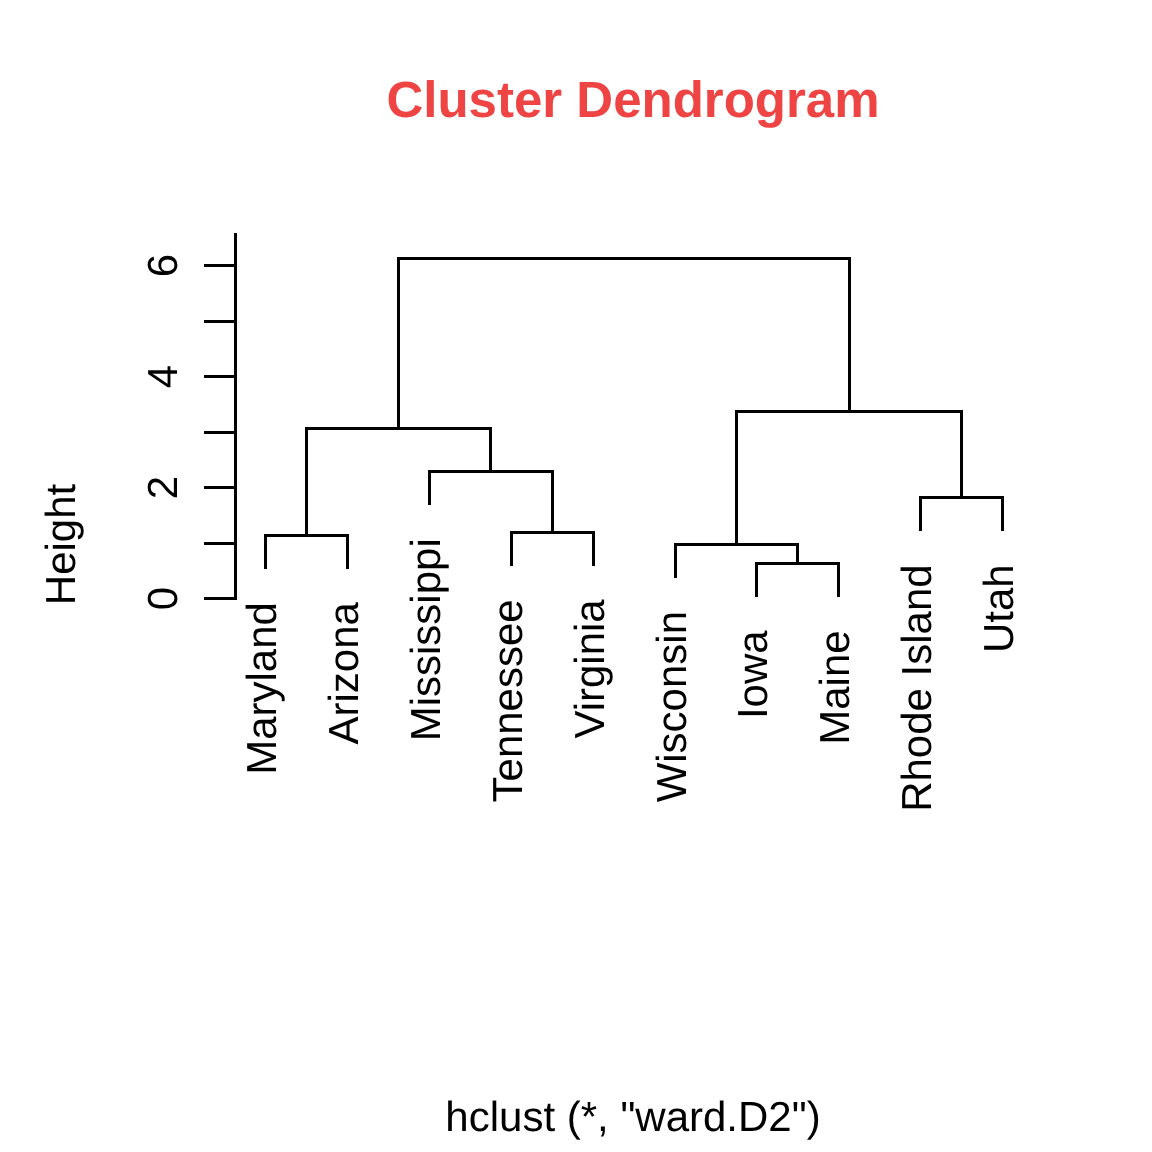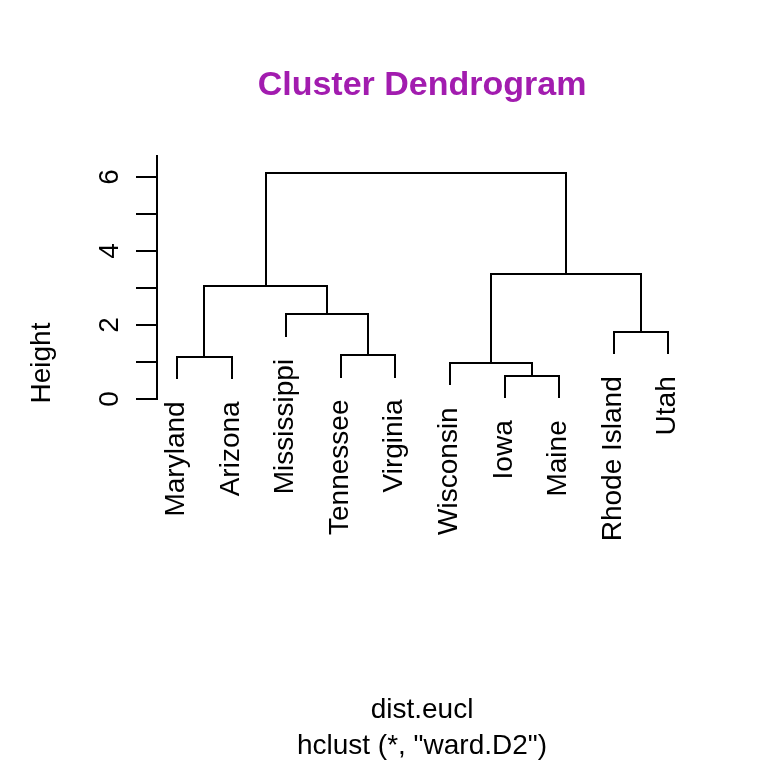--- a/index.html
+++ b/index.html
@@ -16,23 +16,23 @@
     stroke: #000000; stroke-width: 2px; fill: none;
     shape-rendering: crispEdges;
   }
   svg.dendro text {
     fill: #000000; stroke: none;
     font-family: "Liberation Sans", sans-serif;
     font-size: 28px;
     shape-rendering: auto;
   }
   .chart-title {
-    position: absolute; top: 64px; left: 422px;
+    position: absolute; top: 48px; left: 422px;
     transform: translateX(-50%);
-    font-size: 34px; font-weight: bold; color: #a21caf;
+    font-size: 34px; font-weight: bold; color: #ef4444;
     white-space: nowrap;
   }
   .ylab {
     position: absolute; left: 41px; top: 363px;
     transform: translate(-50%, -50%) rotate(-90deg);
     font-size: 28px; color: #000000; white-space: nowrap;
   }
   .xlab {
     position: absolute; top: 693px; left: 422px;
     transform: translateX(-50%);
@@ -76,15 +76,14 @@
       <text transform="translate(293.2 358.84) rotate(-90)" text-anchor="end">Mississippi</text>
       <text transform="translate(347.8 399.54) rotate(-90)" text-anchor="end">Tennessee</text>
       <text transform="translate(402.4 399.54) rotate(-90)" text-anchor="end">Virginia</text>
       <text transform="translate(457 407.31) rotate(-90)" text-anchor="end">Wisconsin</text>
       <text transform="translate(511.6 420.26) rotate(-90)" text-anchor="end">Iowa</text>
       <text transform="translate(566.2 420.26) rotate(-90)" text-anchor="end">Maine</text>
       <text transform="translate(620.8 376.22999999999996) rotate(-90)" text-anchor="end">Rhode Island</text>
       <text transform="translate(675.4000000000001 376.22999999999996) rotate(-90)" text-anchor="end">Utah</text>
     </svg>
   <div class="ylab">Height</div>
-  <div class="xlab">dist.eucl</div>
   <div class="sub">hclust (*, "ward.D2")</div>
 </div>
 
 </body></html>

